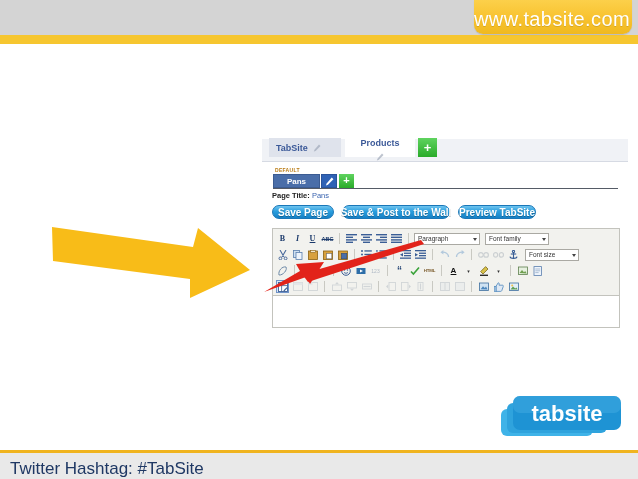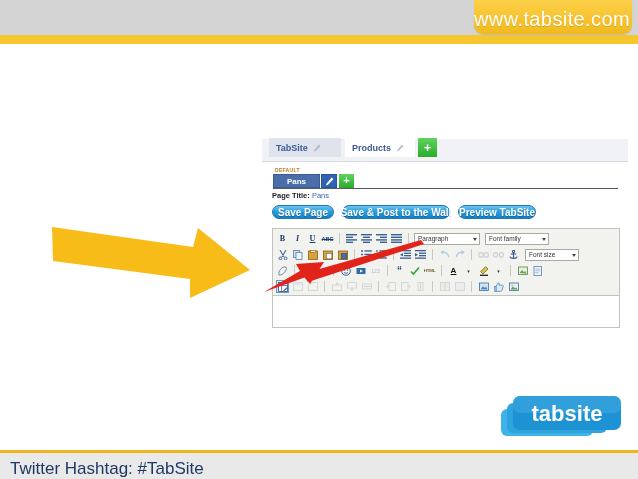--- a/index.html
+++ b/index.html
@@ -48,21 +48,21 @@
   }
   .tabbar{
     position:absolute;left:0;top:4px;width:366px;height:22px;
     background:#f0f2f6;border-bottom:1px solid #d6dae3;
   }
   .tab{
     position:absolute;top:3px;height:19px;
     display:flex;align-items:center;gap:5px;padding:0 7px;
     font-size:9px;font-weight:bold;color:#3b5998;box-sizing:border-box;
   }
-  .tab.sel{background:#ffffff;}
+  .tab.sel{background:#ffffff;flex-direction:column;}
   .tab.unsel{background:#dfe3ec;}
   .tab .pencil{width:8px;height:8px;display:inline-block;position:relative;opacity:.65;}
   .tab .pencil svg{display:block;}
   .plus-btn{
     position:absolute;top:3px;width:19px;height:19px;
     background:linear-gradient(180deg,#5fd35f,#2aab2a);
     color:#fff;font-size:13px;font-weight:bold;line-height:19px;text-align:center;
     box-sizing:border-box;
   }
 

